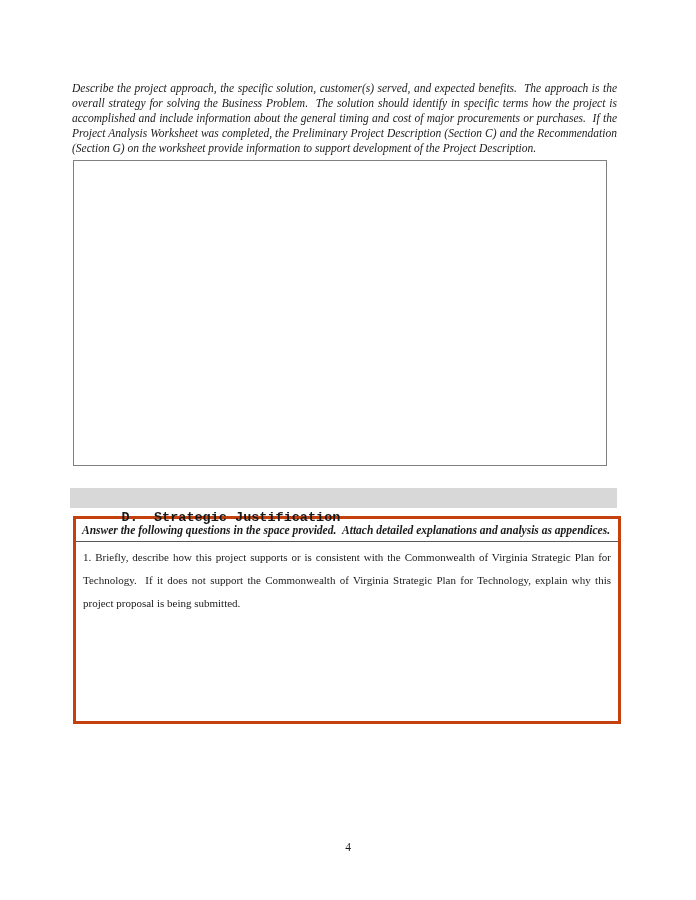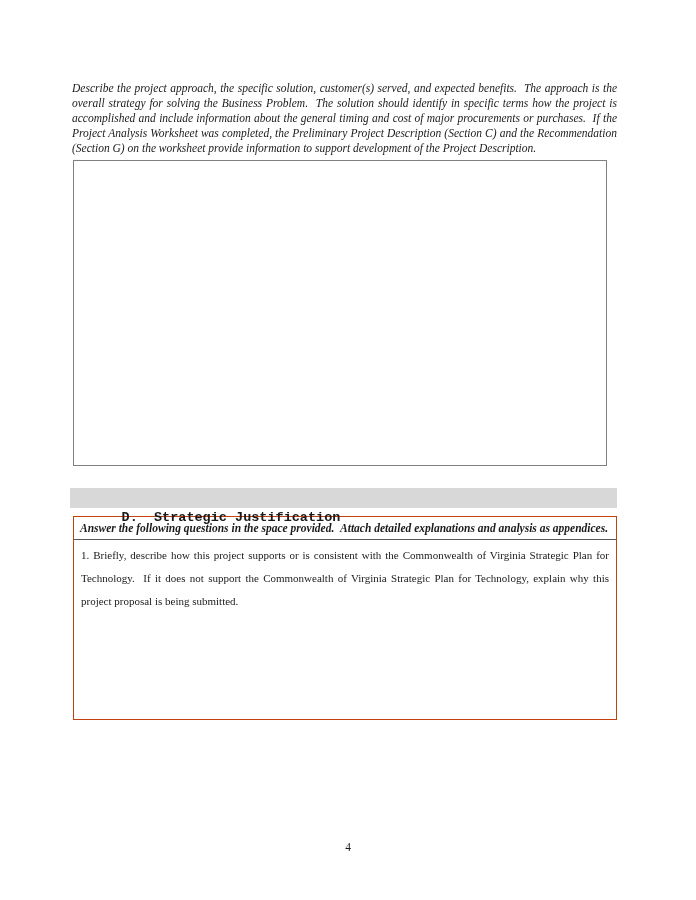--- a/index.html
+++ b/index.html
@@ -39,21 +39,21 @@
     width: 532px;
     height: 304px;
     border: 1px solid #808080;
     background: #ffffff;
   }
   .bar-d { margin-top: 22px; font-family: Liberation Mono, monospace; }
   .desc-d { margin-top: 4px; }
   .answer-table {
     margin: 8px 0 0 3px;
     width: 542px;
-    border: 1px solid #c2410c;
+    border: 3px solid #c2410c;
   }
   .answer-header {
     height: 22px;
     border-bottom: 1px solid #595959;
     display: flex;
     align-items: center;
     padding: 0 6px;
     font-weight: bold;
     font-style: italic;
     font-size: 11.5px;

